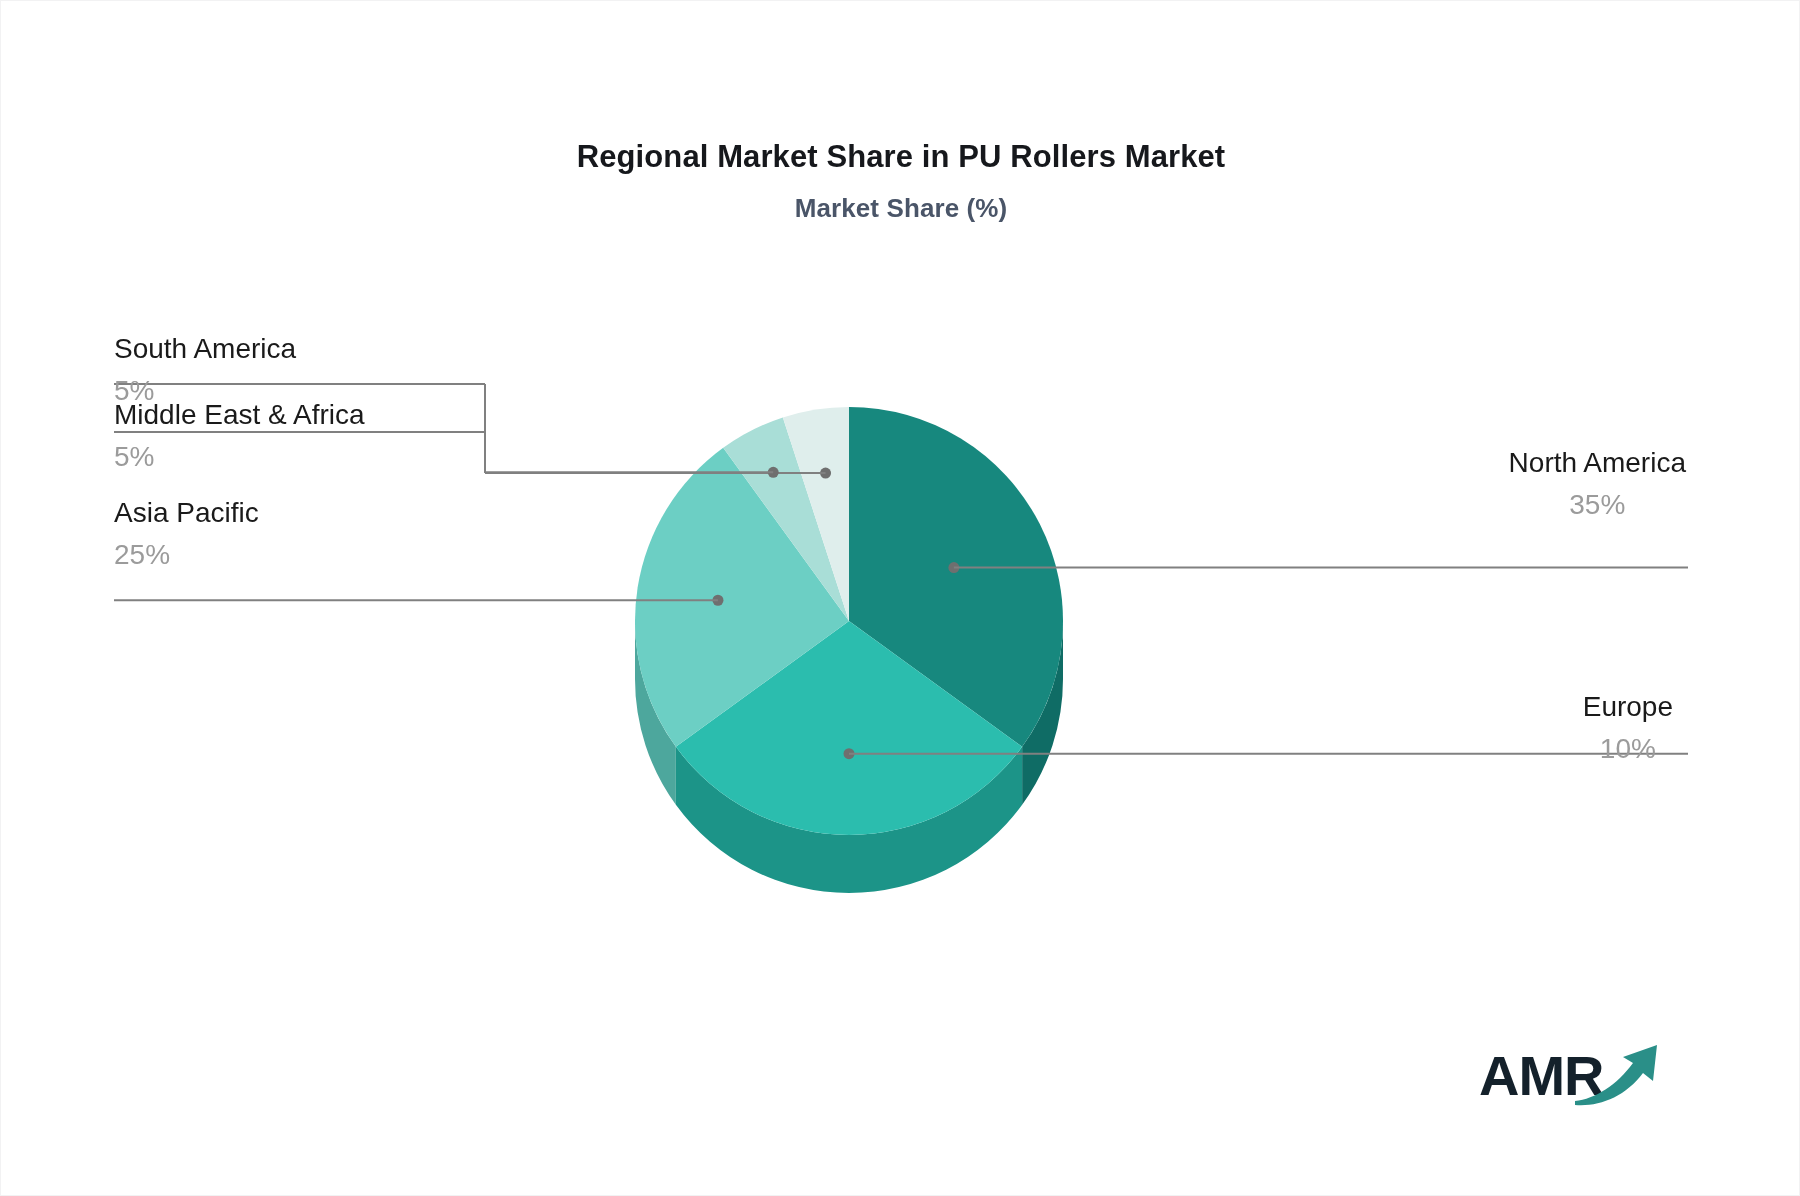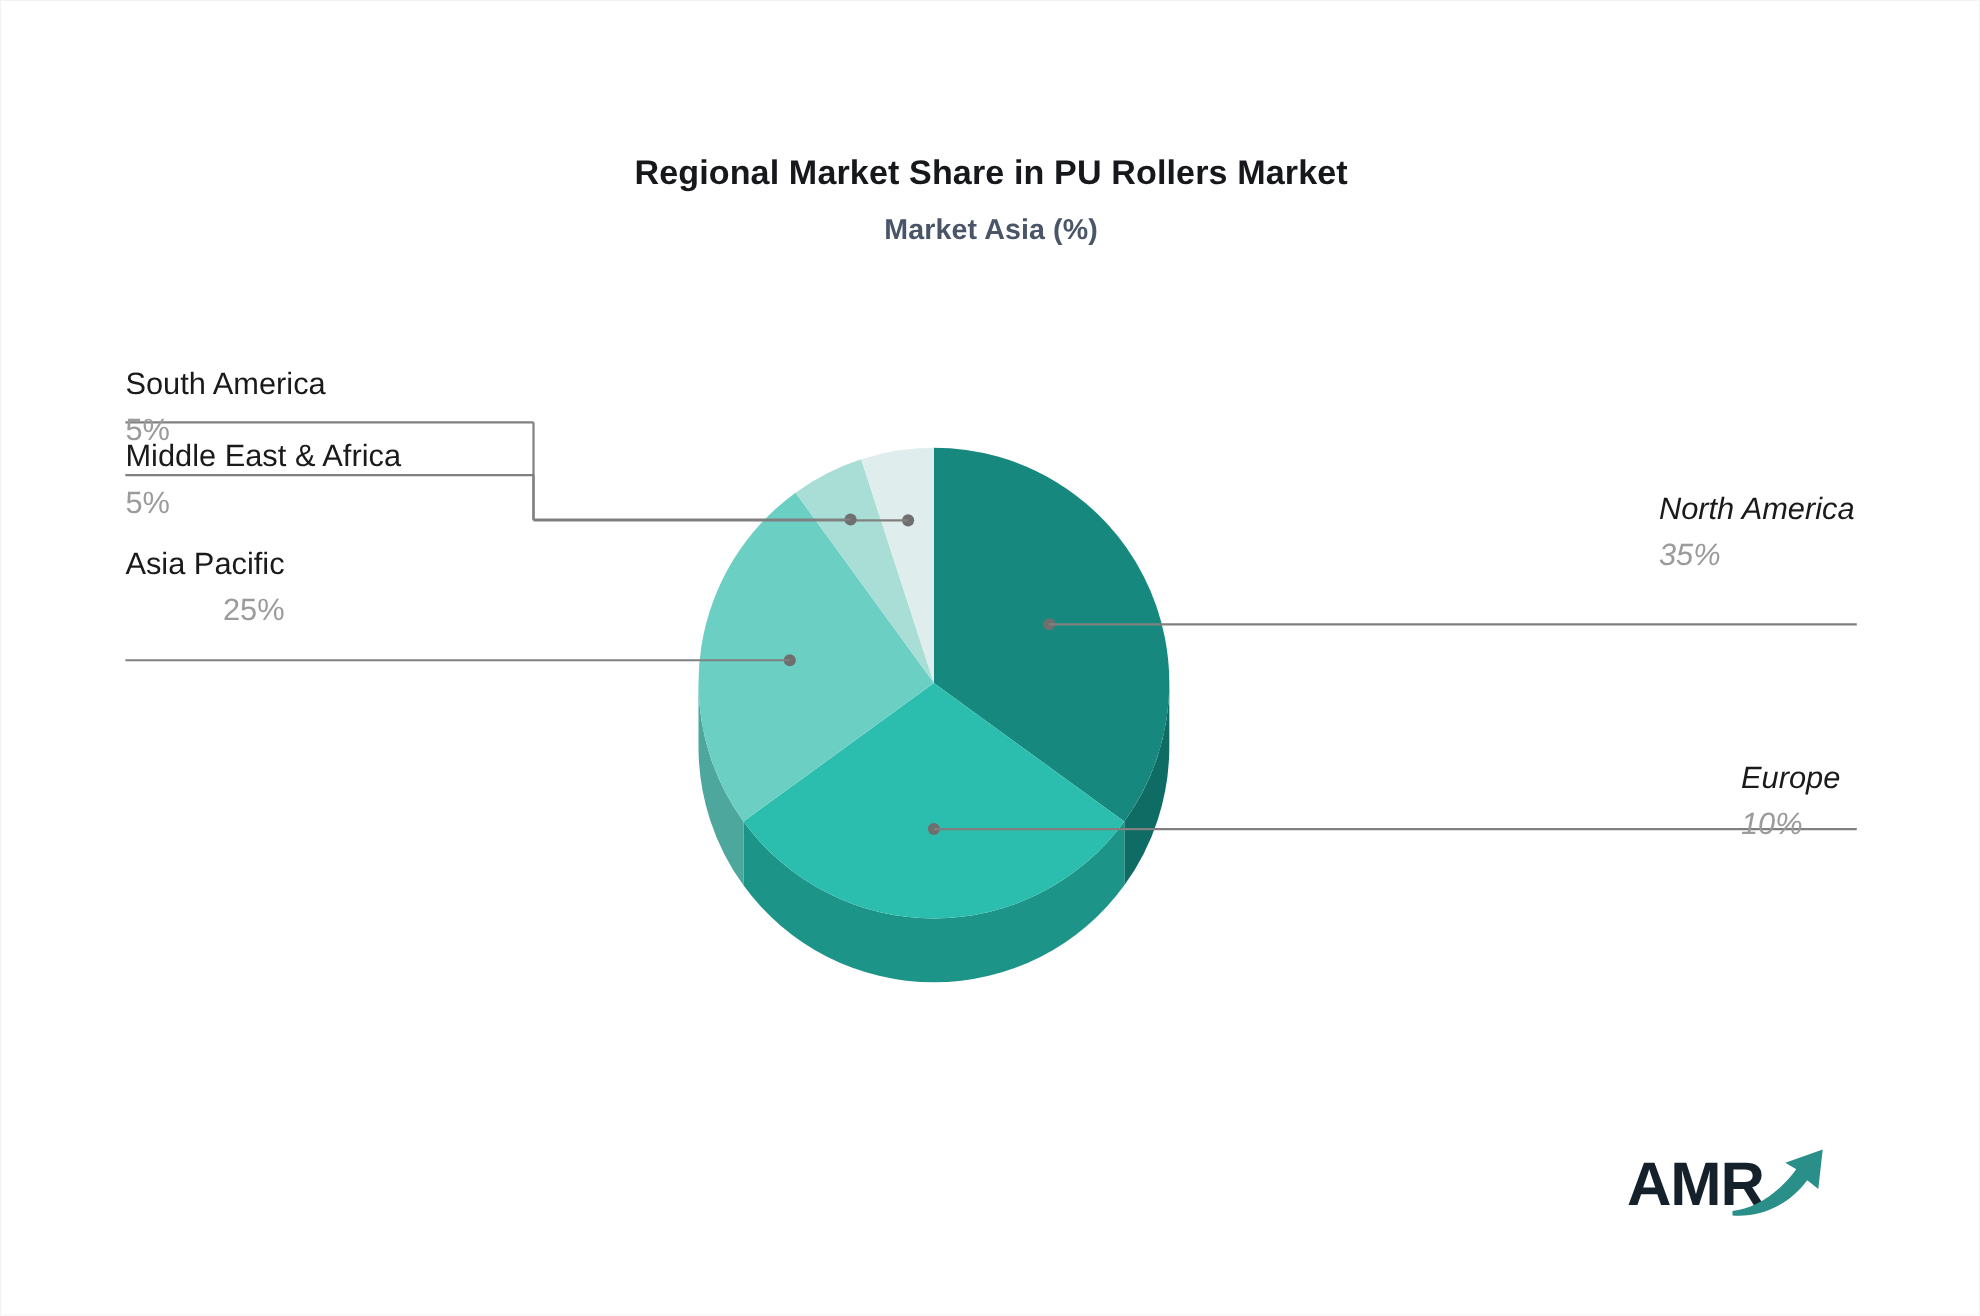--- a/index.html
+++ b/index.html
@@ -62,21 +62,21 @@
     color: #1a1a1a;
     display: block;
     padding-bottom: 3px;
   }
   .callout .val {
     color: #9b9b9b;
     display: block;
     padding-top: 4px;
   }
   .callout.left { text-align: left; }
-  .callout.right { text-align: left; font-style: italic; }
+  .callout.right { text-align: center; }
 
   
   #amr-logo {
     position: absolute;
     left: 1478px;
     top: 1040px;
     width: 180px;
     height: 68px;
   }
   #amr-wordmark {
@@ -96,21 +96,21 @@
     width: 90px;
     height: 66px;
   }
 </style>
 </head>
 <body>
 
 <div id="canvas">
 
   <div id="chart-title">Regional Market Share in PU Rollers Market</div>
-  <div id="chart-subtitle">Market Asia (%)</div>
+  <div id="chart-subtitle">Market Share (%)</div>
 
   <svg id="pie-svg" viewBox="0 0 1800 1196">
     <g id="pie-sides">
         <path d="M 1062 620
                A 214 214 0 0 1 1021.1296367962387 745.7860439905892
                L 1021.1296367962387 803.7860439905892
                A 214 214 0 0 0 1062 678 Z" fill="#0f6c65"></path>
         <path d="M 1021.1296367962387 745.7860439905892
                A 214 214 0 0 1 674.8703632037613 745.7860439905893
                L 674.8703632037613 803.7860439905893
@@ -148,21 +148,21 @@
   <div class="callout left" style="left:113px; top:330px;">
     <span class="cat">South America</span>
     <span class="val">5%</span>
   </div>
 
   <div class="callout left" style="left:113px; top:396px;">
     <span class="cat">Middle East &amp; Africa</span>
     <span class="val">5%</span>
   </div>
 
-  <div class="callout left" style="left:113px; top:494px;text-align:right;">
+  <div class="callout left" style="left:113px; top:494px;">
     <span class="cat">Asia Pacific</span>
     <span class="val">25%</span>
   </div>
 
   <div class="callout right" style="right:113px; top:444px;">
     <span class="cat">North America</span>
     <span class="val">35%</span>
   </div>
 
   <div class="callout right" style="right:126px; top:688px;">

